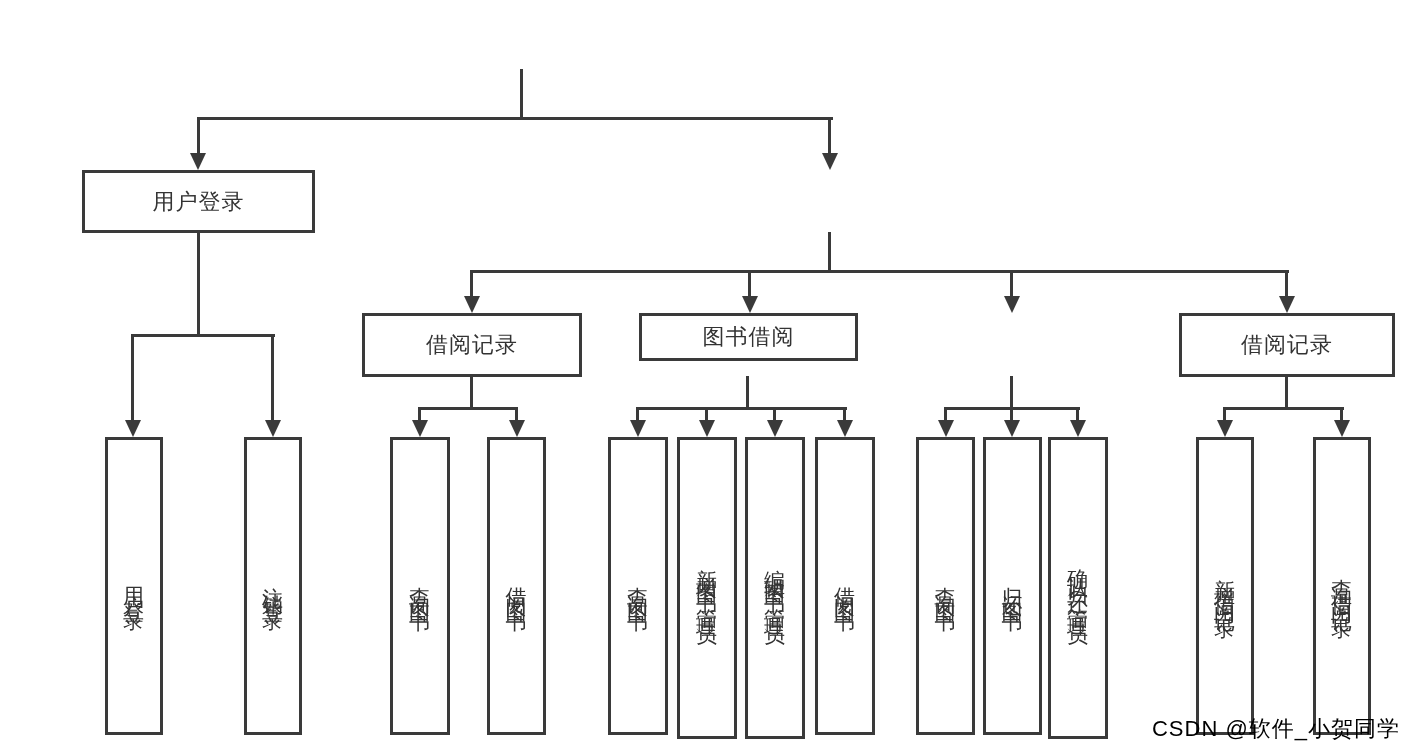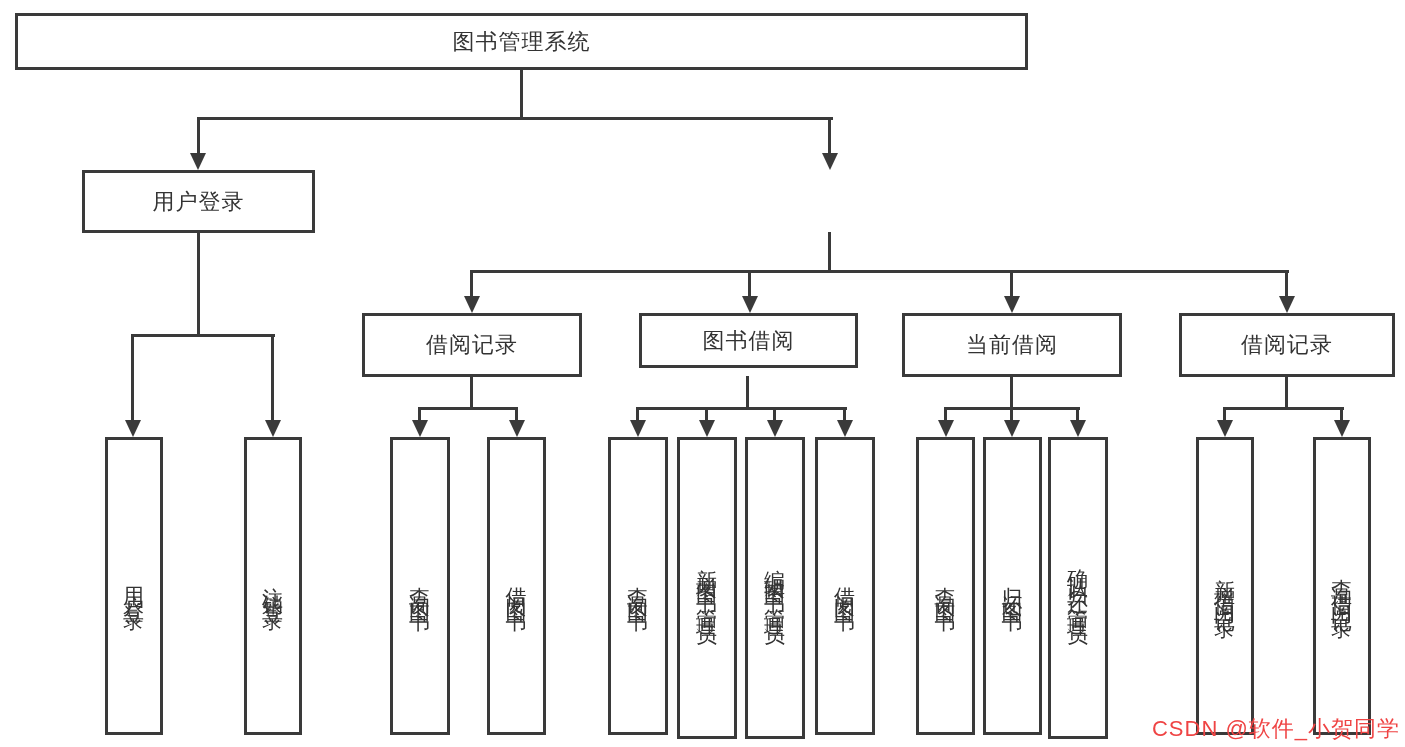--- a/index.html
+++ b/index.html
@@ -9,31 +9,28 @@
         display:flex;align-items:center;justify-content:center;
         font-size:22px;color:#333333;letter-spacing:1px;}
   .vbox{position:absolute;box-sizing:border-box;border:3px solid #3a3a3a;background:#ffffff;
         display:flex;align-items:center;justify-content:center;}
   .vbox span{writing-mode:vertical-rl;text-orientation:mixed;
         font-size:21px;color:#333333;letter-spacing:8px;line-height:1;white-space:nowrap;}
   .ln{position:absolute;background:#3a3a3a;}
   .arr{position:absolute;width:0;height:0;
        border-left:8px solid transparent;border-right:8px solid transparent;
        border-top:17px solid #3a3a3a;}
-  .watermark{position:absolute;right:5px;bottom:3px;font-size:22px;color:#ef4444;
+  .watermark{position:absolute;right:5px;bottom:3px;font-size:22px;color:#000000;
        letter-spacing:1px;white-space:nowrap;}
 </style>
 </head>
 <body>
 
 <div class="stage">
 
-  <div class="hbox" style="left:15px;top:13px;width:1013px;height:57px;">
-    <span>图书管理系统</span>
-  </div>
 
   <div class="ln" style="left:520px;top:69px;width:3px;height:50px;"></div>
   <div class="ln" style="left:197px;top:117px;width:636px;height:3px;"></div>
   <div class="ln" style="left:197px;top:117px;width:3px;height:38px;"></div>
   <div class="arr" style="left:190px;top:153px;"></div>
   <div class="ln" style="left:828px;top:117px;width:3px;height:38px;"></div>
   <div class="arr" style="left:822px;top:153px;"></div>
 
   <div class="hbox" style="left:82px;top:170px;width:233px;height:63px;">
     <span>用户登录</span>
@@ -53,25 +50,22 @@
   <div class="ln" style="left:748px;top:270px;width:3px;height:28px;"></div>
   <div class="arr" style="left:742px;top:296px;"></div>
   <div class="ln" style="left:1010px;top:270px;width:3px;height:28px;"></div>
   <div class="arr" style="left:1004px;top:296px;"></div>
   <div class="ln" style="left:1285px;top:270px;width:3px;height:28px;"></div>
   <div class="arr" style="left:1279px;top:296px;"></div>
 
   <div class="hbox" style="left:362px;top:313px;width:220px;height:64px;">
     <span>借阅记录</span>
   </div>
-  <div class="hbox" style="left:639px;top:313px;width:219px;height:55px;">
+  <div class="hbox" style="left:639px;top:313px;width:219px;height:48px;">
     <span>图书借阅</span>
-  </div>
-  <div class="hbox" style="left:902px;top:313px;width:220px;height:64px;">
-    <span>当前借阅</span>
   </div>
   <div class="hbox" style="left:1179px;top:313px;width:216px;height:64px;">
     <span>借阅记录</span>
   </div>
 
   <div class="ln" style="left:470px;top:376px;width:3px;height:34px;"></div>
   <div class="ln" style="left:418px;top:407px;width:100px;height:3px;"></div>
   <div class="ln" style="left:418px;top:407px;width:3px;height:14px;"></div>
   <div class="arr" style="left:412px;top:420px;"></div>
   <div class="ln" style="left:515px;top:407px;width:3px;height:14px;"></div>

